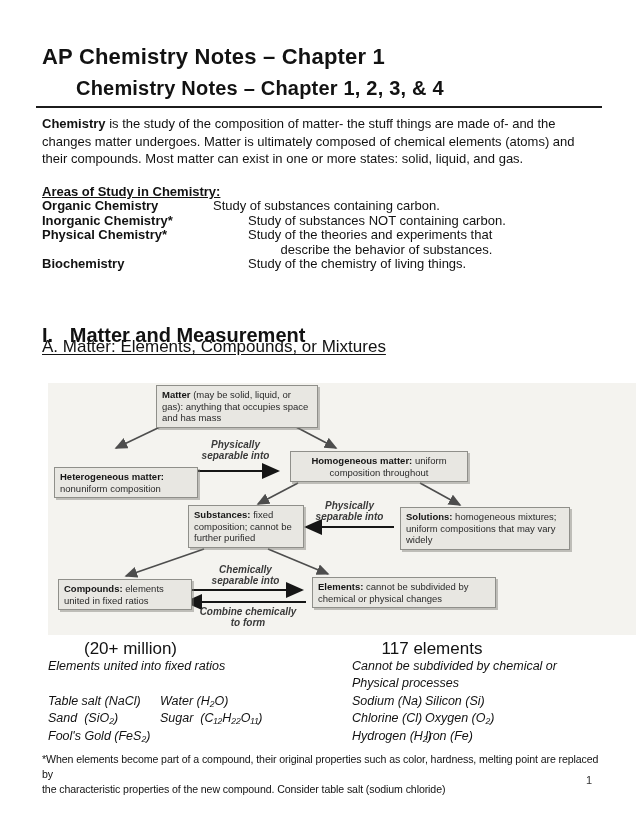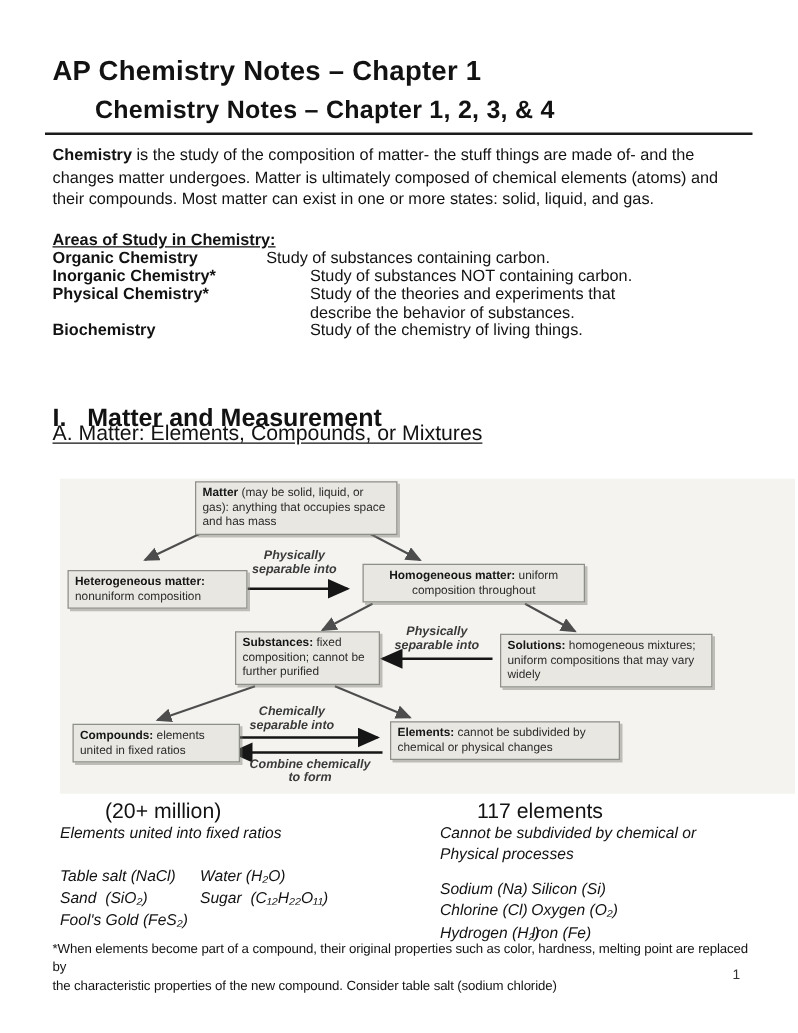--- a/index.html
+++ b/index.html
@@ -20,60 +20,60 @@
   #intro b{font-weight:700;}
 
   
   #areas-heading{left:42px;top:184px;font-size:13px;font-weight:700;text-decoration:underline;}
   #areas{left:42px;top:199px;width:566px;font-size:13px;}
   .arow{position:relative;height:14.5px;line-height:14.5px;}
   .arow.tall{height:29px;}
   .alabel{font-weight:700;}
   .adesc{position:absolute;top:0;line-height:14.5px;white-space:pre-line;}
   .ind-a{left:171px;}
-  .ind-b{left:206px;}
+  .ind-b{left:206px;text-align:right;}
 
   
   #sec-heading{left:42px;top:324px;font-size:20px;font-weight:700;white-space:pre;}
   #sec-sub{left:42px;top:337px;font-size:17px;text-decoration:underline;text-underline-offset:2px;}
 
   
   #figure{left:48px;top:383px;width:552px;height:252px;background:#f4f3ef;padding-left:36px;}
   #arrow-canvas{position:absolute;left:0;top:0;}
   .fbox{
     position:absolute;background:#e8e7e2;border:1px solid #8f8f8a;
     box-shadow:2px 2px 0 rgba(125,125,118,.45);
     padding:3px 5px;font-size:9.5px;line-height:11.5px;color:#2a2a2a;
   }
   .fbox b{font-weight:700;color:#151515;}
   .flabel{
     position:absolute;font-style:italic;font-size:10px;line-height:11px;
     text-align:center;white-space:pre-line;color:#3a3a3a;font-weight:700;
   }
   .box-matter{left:108px;top:2px;width:150px;}
-  .box-hetero{left:6px;top:73px;width:132px;}
+  .box-hetero{left:6px;top:84px;width:132px;}
   .box-homo{left:242px;top:68px;width:166px;text-align:center;}
   .box-substances{left:140px;top:122px;width:104px;}
   .box-solutions{left:352px;top:124px;width:158px;}
   .box-compounds{left:10px;top:196px;width:122px;}
   .box-elements{left:264px;top:194px;width:172px;}
   .lbl-phys1{left:130px;top:56px;width:115px;}
   .lbl-phys2{left:244px;top:117px;width:115px;}
-  .lbl-chem{left:128px;top:181px;width:115px;}
+  .lbl-chem{left:140px;top:181px;width:115px;}
   .lbl-combine{left:140px;top:223px;width:120px;}
 
   
   .colblock{position:absolute;top:640px;font-size:12.5px;line-height:17.5px;}
   #col-left{left:48px;width:300px;}
   #col-right{left:352px;width:250px;}
   .count{font-size:17px;text-align:center;}
   #col-left .count{width:165px;}
   #col-right .count{width:160px;}
   .cap{font-style:italic;white-space:pre-line;}
-  .extable{margin-top:10px;}
+  .extable{margin-top:0;}
   #col-left .extable{margin-top:17.5px;}
   .exrow{white-space:pre;}
   .exrow .c1{display:inline-block;font-style:italic;white-space:pre;}
   .exrow .c2{font-style:italic;white-space:pre;}
   #col-left .c1{width:112px;}
   #col-right .c1{width:73px;}
 
   
   #footnote{left:42px;top:752px;width:566px;font-size:10.6px;line-height:15px;white-space:pre-line;letter-spacing:-.1px;}
   #page-number{left:586px;top:774px;font-size:11px;color:#333;}

